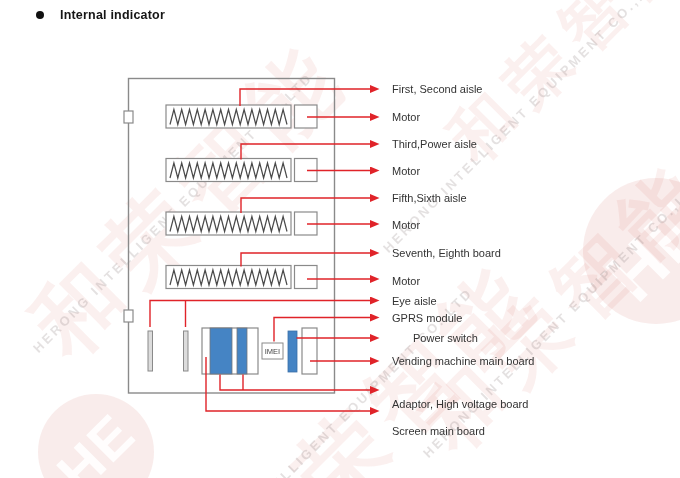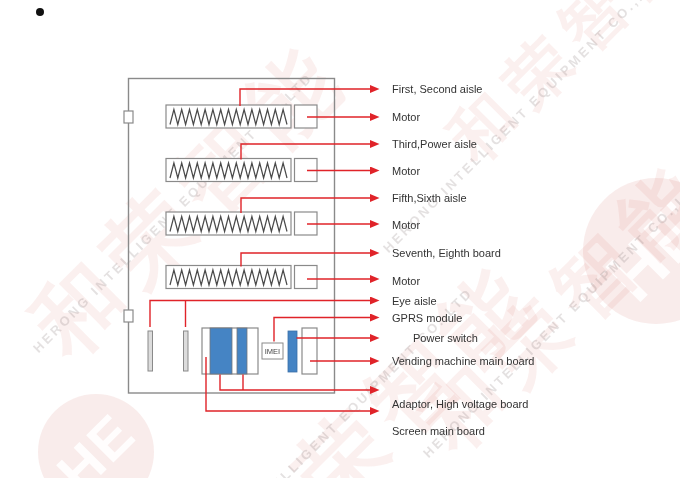--- a/index.html
+++ b/index.html
@@ -62,20 +62,21 @@
     <div class="wm-cn" style="left:400px;top:400px;font-size:78px;">和荣智能</div>
     <div class="wm-cn" style="left:430px;top:120px;font-size:64px;">和荣智能</div>
     <div class="wm-en" style="left:30px;top:345px;">HERONG INTELLIGENT EQUIPMENT CO.,LTD</div>
     <div class="wm-en" style="left:190px;top:560px;">HERONG INTELLIGENT EQUIPMENT CO.,LTD</div>
     <div class="wm-en" style="left:420px;top:450px;">HERONG INTELLIGENT EQUIPMENT CO.,LTD</div>
     <div class="wm-en" style="left:380px;top:245px;">HERONG INTELLIGENT EQUIPMENT CO.,LTD</div>
   </div>
 
   <div class="header">
     <span class="bullet"></span>
+    <span class="title">Internal indicator</span>
   </div>
 
   <svg class="diagram" width="680" height="478" viewBox="0 0 680 478">
     <defs>
       <marker id="arr" markerWidth="11" markerHeight="9" refX="1" refY="4" orient="auto" markerUnits="userSpaceOnUse">
         <path d="M0,0 L9.5,4 L0,8 Z" fill="#e02329"></path>
       </marker>
     </defs>
 
     <rect x="128.5" y="78.5" width="206" height="314.5" fill="none" stroke="#8a8a8a" stroke-width="1.4"></rect>

